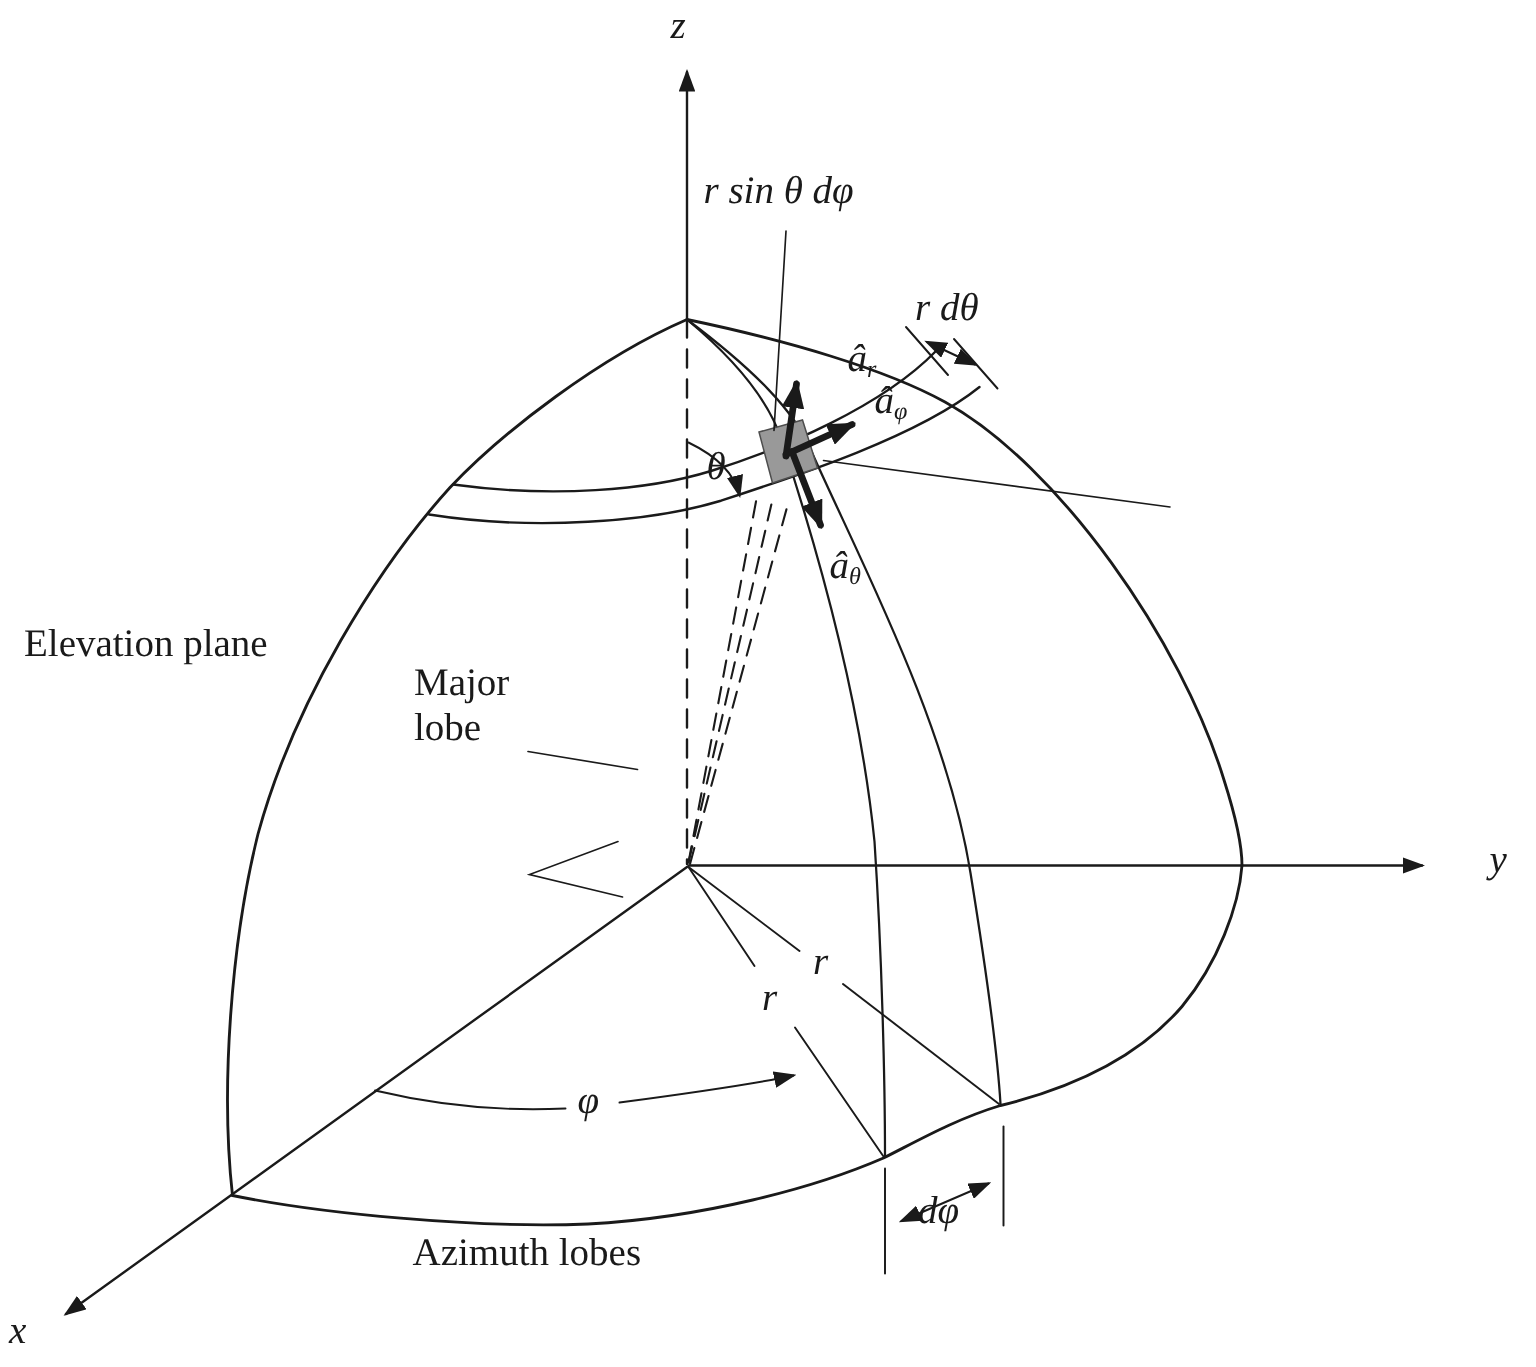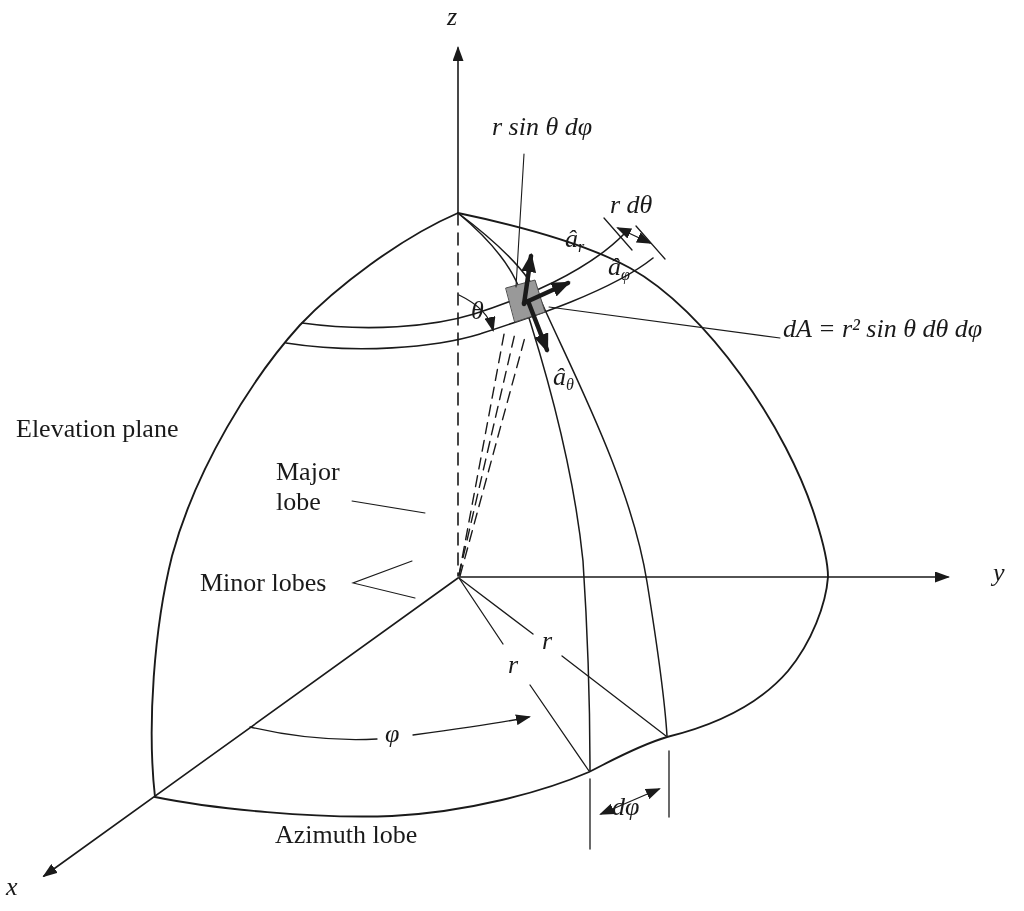--- a/index.html
+++ b/index.html
@@ -105,34 +105,32 @@
       <path d="M 549 307 L 780 338"></path>
       <path d="M 352 501 L 425 513"></path>
       <path d="M 412 561 L 353 583 L 415 598"></path>
     </g>
   </svg>
 
   <div class="lbl math" style="left:447px;top:2px">z</div>
   <div class="lbl math" style="left:993px;top:558px">y</div>
   <div class="lbl math" style="left:6px;top:872px">x</div>
 
-  <div class="lbl math" style="left:492px;top:112px">r sin θ dφ</div>
+  <div class="lbl math" style="left:469px;top:112px">r sin θ dφ</div>
   <div class="lbl math" style="left:610px;top:190px">r dθ</div>
-  <div class="lbl math" style="left:783px;top:314px">dA = r² sin θ dθ dφ</div>
 
   <div class="lbl math" style="left:471px;top:296px">θ</div>
   <div class="lbl math" style="left:385px;top:719px">φ</div>
   <div class="lbl math" style="left:612px;top:792px">dφ</div>
 
   <div class="lbl math" style="left:542px;top:626px">r</div>
   <div class="lbl math" style="left:508px;top:650px">r</div>
 
   <div class="lbl math" style="left:565px;top:224px"><span>â</span><span class="sub">r</span></div>
-  <div class="lbl math" style="left:608px;top:252px"><span>â</span><span class="sub">φ</span></div>
+  <div class="lbl math" style="left:583px;top:252px"><span>â</span><span class="sub">φ</span></div>
   <div class="lbl math" style="left:553px;top:362px"><span>â</span><span class="sub">θ</span></div>
 
   <div class="lbl roman" style="left:16px;top:414px">Elevation plane</div>
-  <div class="lbl roman" style="left:276px;top:457px">Major
+  <div class="lbl roman" style="left:276px;top:440px">Major
 lobe</div>
-  <div class="lbl roman" style="left:200px;top:568px">Minor lobes</div>
-  <div class="lbl roman" style="left:275px;top:820px">Azimuth lobe</div>
+  <div class="lbl roman" style="left:275px;top:820px">Azimuth lobes</div>
 
 </div>
 
 </body></html>

